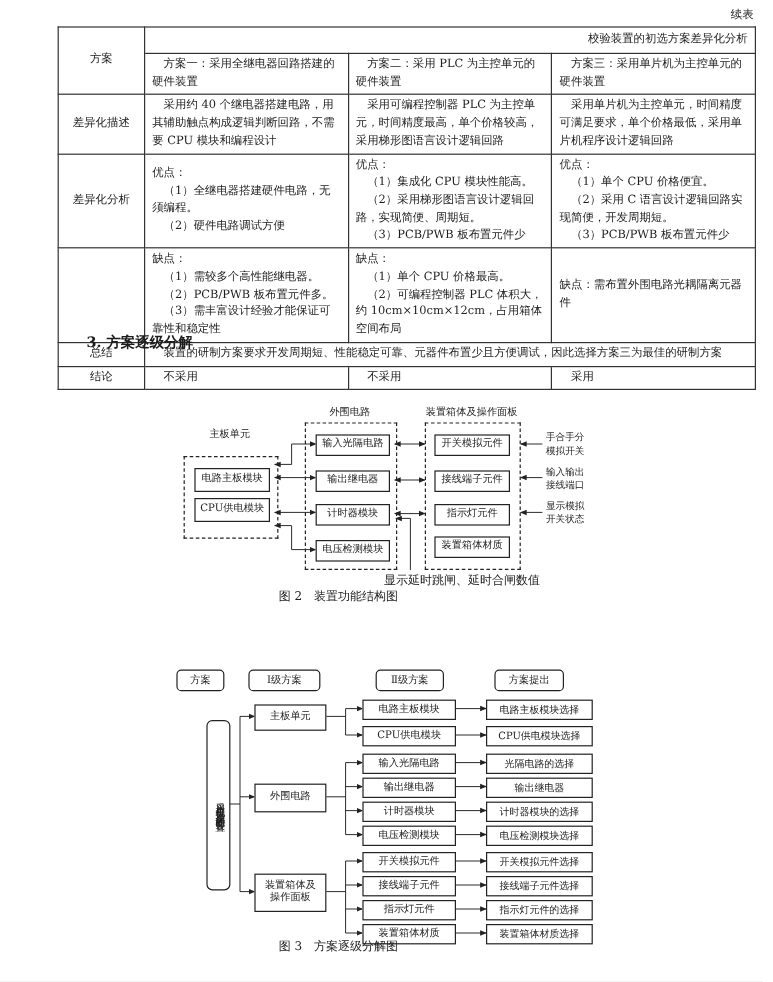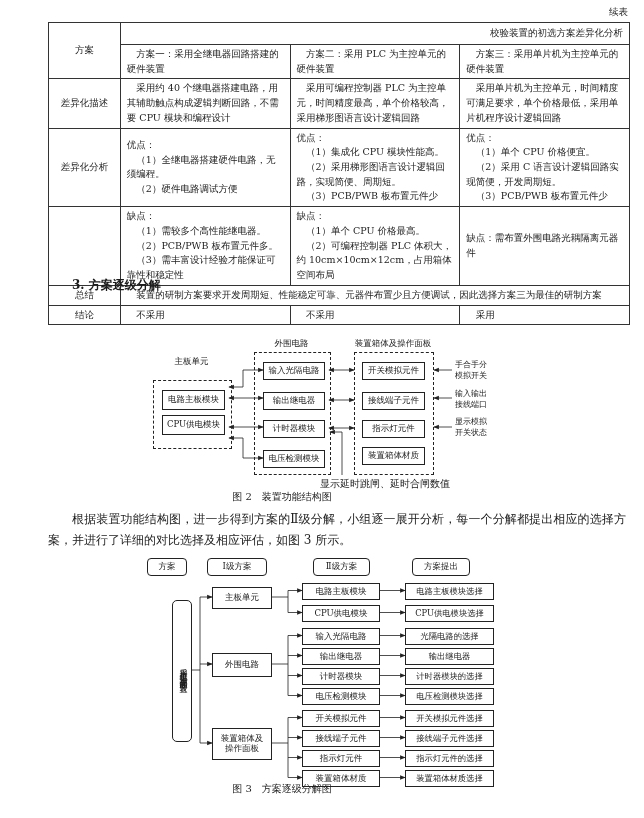--- a/index.html
+++ b/index.html
@@ -161,21 +161,20 @@
 模拟开关</div>
     <div class="slabel" style="left:455px;top:52px;">输入输出
 接线端口</div>
     <div class="slabel" style="left:455px;top:80px;">显示模拟
 开关状态</div>
     <div class="blabel" style="left:320px;top:140px;">显示延时跳闸、延时合闸数值</div>
 
     <div class="cap" style="top:153px;">图 2　装置功能结构图</div>
   </div>
 
-  <div class="para p2">根据装置功能结构图，进一步得到方案的Ⅱ级分解，小组逐一展开分析，每一个分解都提出相应的选择方案，并进行了详细的对比选择及相应评估，如图 3 所示。</div>
 
   <div class="fig f3">
     <svg width="644" height="250">
       <defs>
         <marker id="ae3" viewBox="0 0 8 8" refX="7" refY="4" markerWidth="7" markerHeight="7" orient="auto">
             <path d="M0,0.7 L8,4 L0,7.3 z" fill="#222"></path>
           </marker>
       </defs>
       <g stroke="#222" stroke-width="0.8" fill="none">
         <path d="M190,117 H200"></path>

